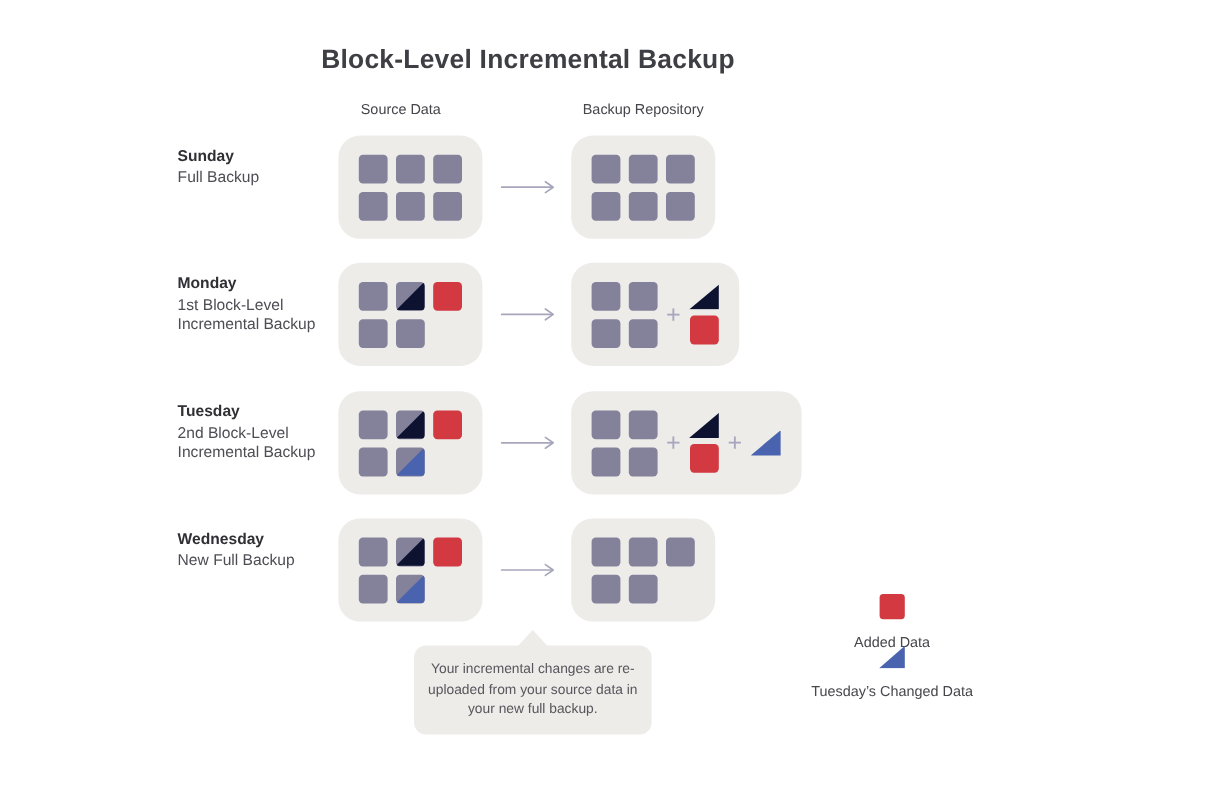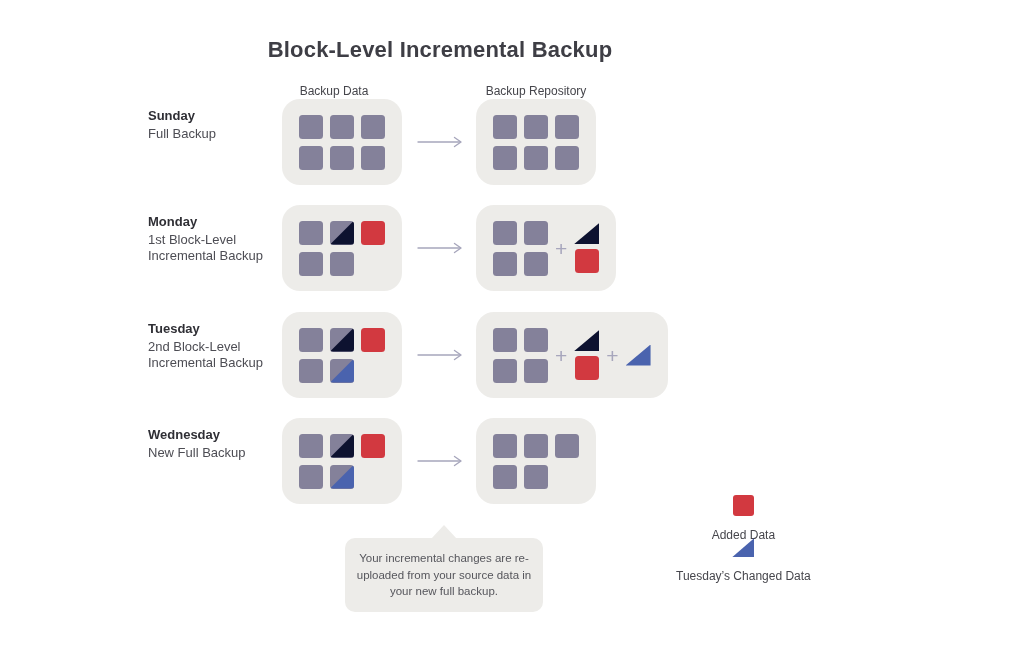--- a/index.html
+++ b/index.html
@@ -16,21 +16,21 @@
     font-family:"Liberation Sans",sans-serif;overflow:hidden;
   }
   .title{
     position:absolute;top:37px;left:0;width:880px;margin:0;
     text-align:center;font-size:22px;font-weight:600;color:#3E3E45;letter-spacing:.2px;
   }
   .col-header{position:absolute;top:84px;font-size:12px;color:#45454B;text-align:center;}
   .col-header.src{left:274px;width:120px;}
   .col-header.repo{left:446px;width:180px;}
 
-  .rows{position:absolute;left:148px;top:99px;width:720px;height:410px;}
+  .rows{position:absolute;left:148px;top:113px;width:720px;height:410px;}
   .row{position:absolute;left:0;height:86px;width:640px;}
   .row-label{position:absolute;left:0;top:9px;width:132px;}
   .day{font-size:13px;font-weight:700;color:#2F2F35;margin-bottom:3px;}
   .desc{font-size:13px;color:#4D4D54;line-height:16px;white-space:pre-line;}
 
   .container-box{
     position:absolute;top:0;min-height:86px;background:var(--container);
     border-radius:18px;padding:15px 17px;display:inline-flex;align-items:center;
     gap:6px;box-sizing:border-box;
   }
@@ -73,21 +73,21 @@
   .legend-icon.tri{width:22px;height:19px;clip-path:polygon(0 100%,100% 100%,100% 0);}
   .legend-icon.tri.navy{background:var(--block-navy);}
   .legend-icon.tri.blue{background:var(--block-blue);}
   .legend-label{font-size:12px;color:#46464C;}
 </style>
 </head>
 <body>
 
 <div class="page">
   <h1 class="title">Block-Level Incremental Backup</h1>
-  <div class="col-header src">Backup Data</div>
+  <div class="col-header src">Source Data</div>
   <div class="col-header repo">Backup Repository</div>
 
   <div class="rows" id="rows">
       <div class="row" style="top: 0px;">
         <div class="row-label">
           <div class="day">Sunday</div>
           <div class="desc">Full Backup</div>
         </div>
         <div class="container-box source-box">
           <div class="grid" style="grid-template-columns: repeat(3, 24px);">

